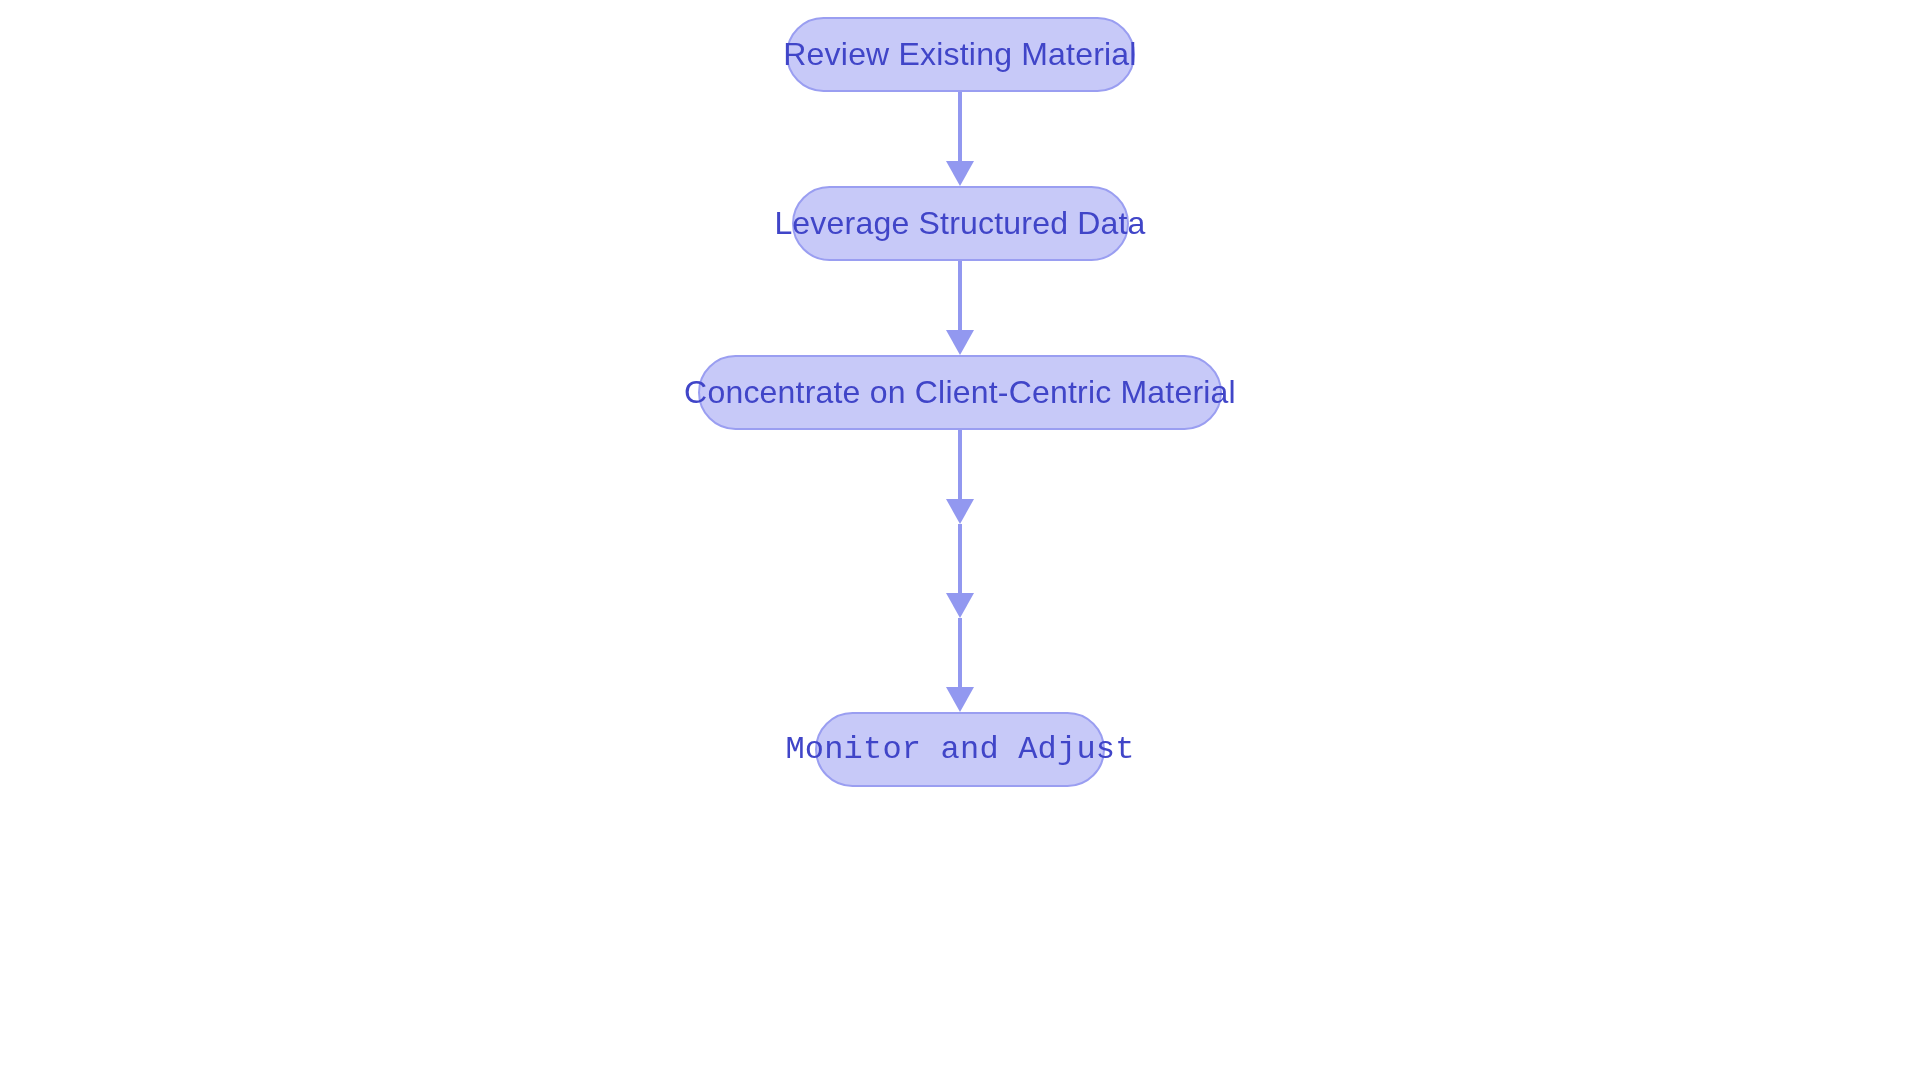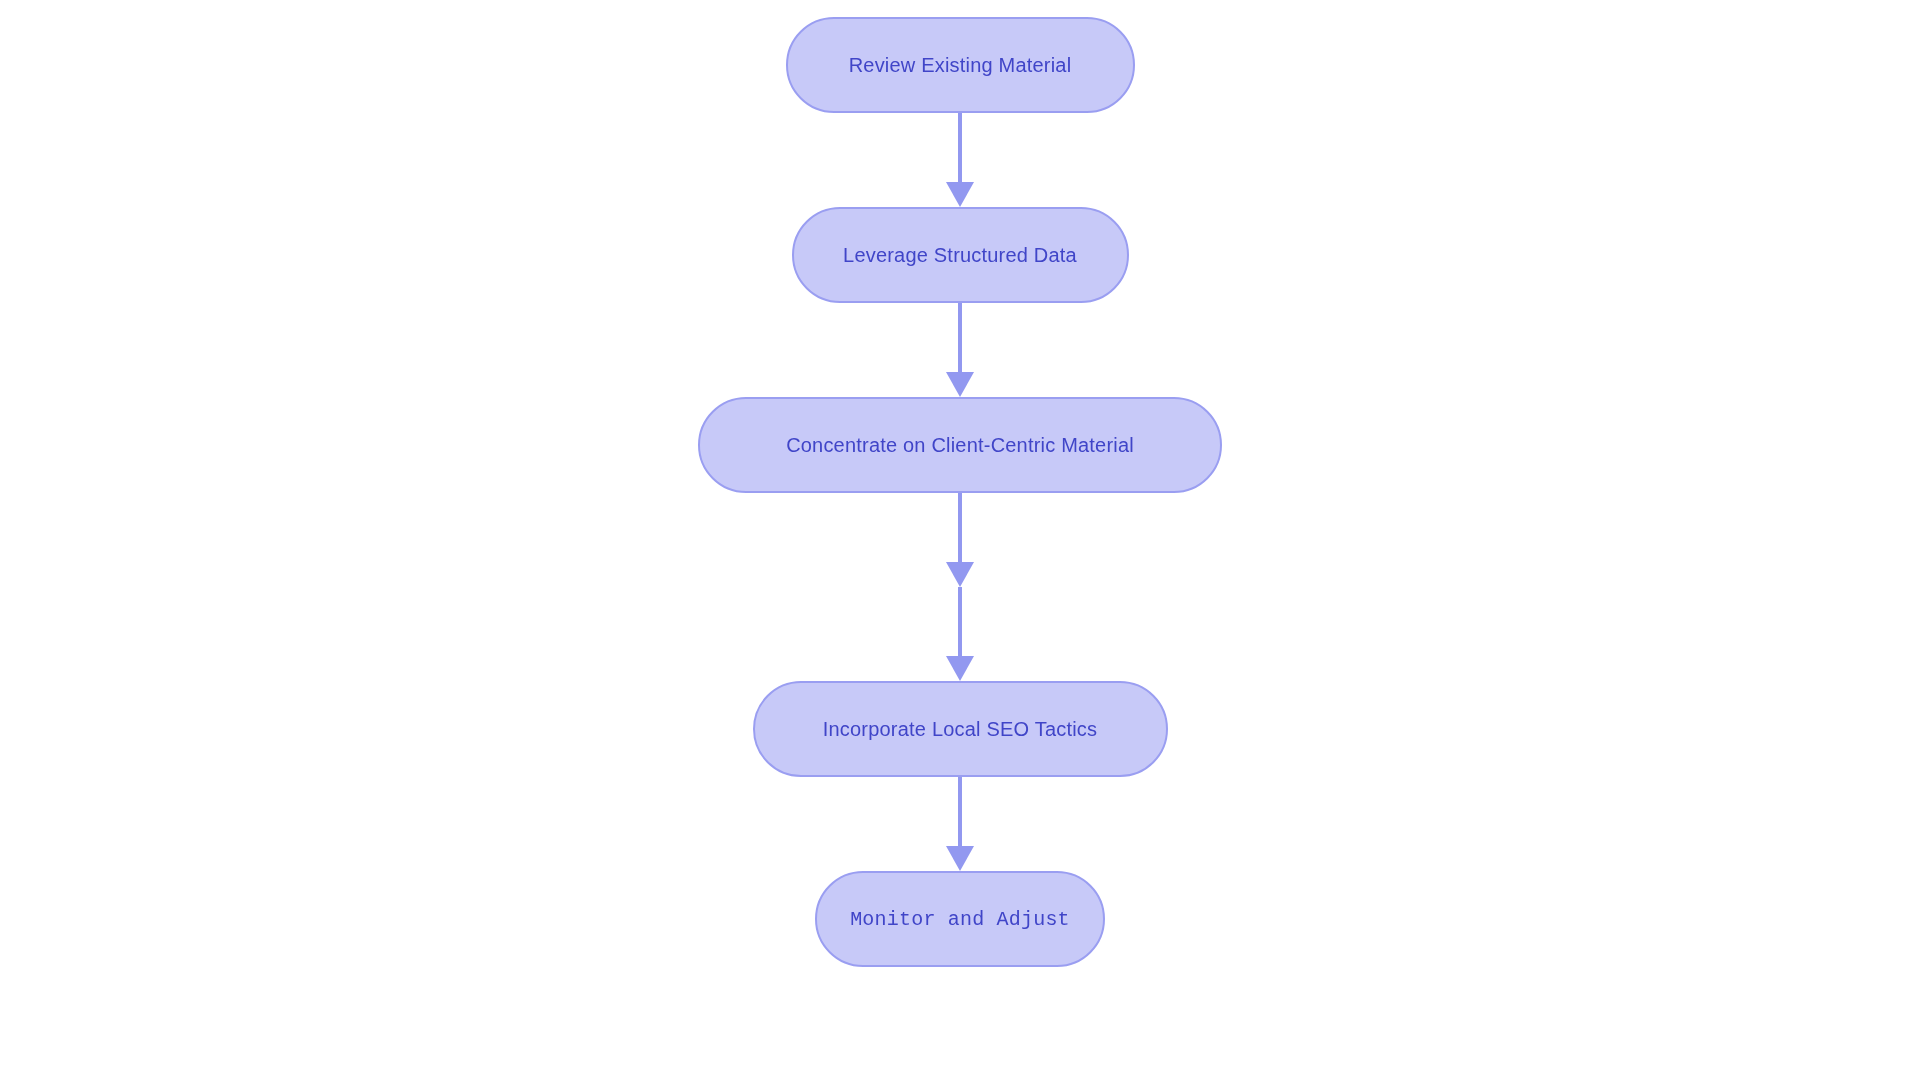--- a/index.html
+++ b/index.html
@@ -17,30 +17,30 @@
   .flowchart {
     position: absolute;
     left: 960px;
     top: 17px;
     transform: translateX(-50%);
     display: flex;
     flex-direction: column;
     align-items: center;
   }
   .node {
-    height: 96px;
+    height: 75px;
     box-sizing: border-box;
     border-radius: 48px;
     background: var(--node-fill, #c7c9f8);
     border: 2px solid var(--node-border, #9a9ef1);
     color: var(--node-text, #4045c8);
     display: flex;
     align-items: center;
     justify-content: center;
-    font-size: 20px;
+    font-size: 32px;
     letter-spacing: 0.2px;
     white-space: nowrap;
   }
   .node.n1 { width: 349px; }
   .node.n2 { width: 337px; }
   .node.n3 { width: 524px; }
   .node.n4 { width: 271px; }
   .node.n5 { width: 415px; }
   .node.n6 { width: 290px; font-family: Liberation Mono, monospace; }
   .arrow {
@@ -94,23 +94,20 @@
     <div class="shaft"></div>
     <div class="head"></div>
   </div>
 
 
   <div class="arrow">
     <div class="shaft"></div>
     <div class="head"></div>
   </div>
 
-  <div class="node n5">
-    <span>Incorporate Local SEO Tactics</span>
-  </div>
 
   <div class="arrow">
     <div class="shaft"></div>
     <div class="head"></div>
   </div>
 
   <div class="node n6">
     <span>Monitor and Adjust</span>
   </div>
 

